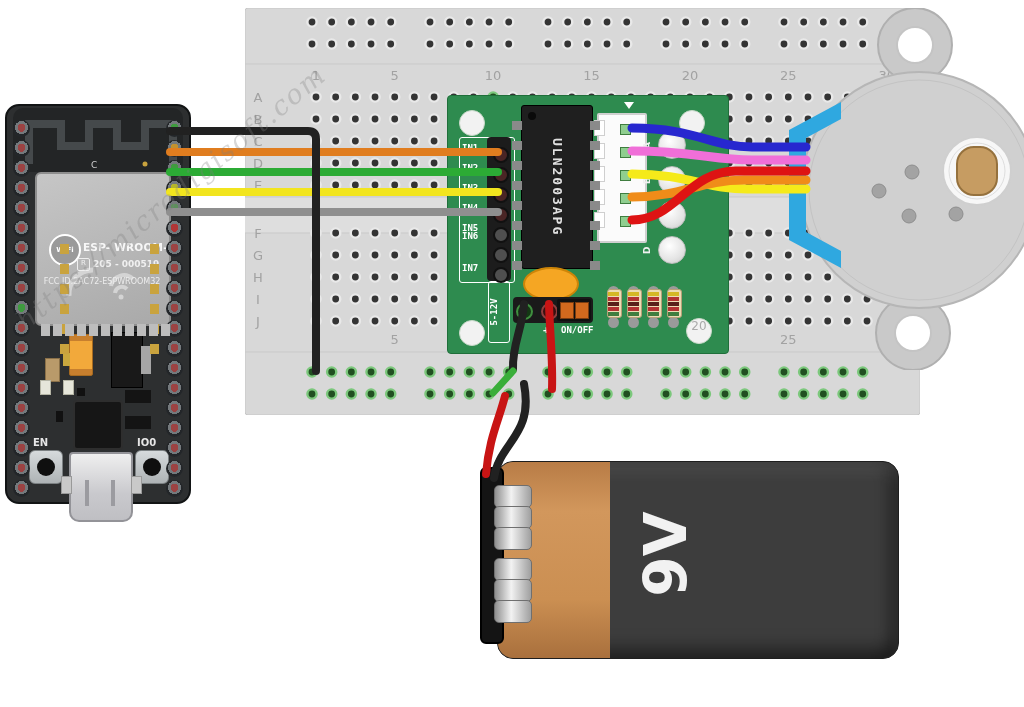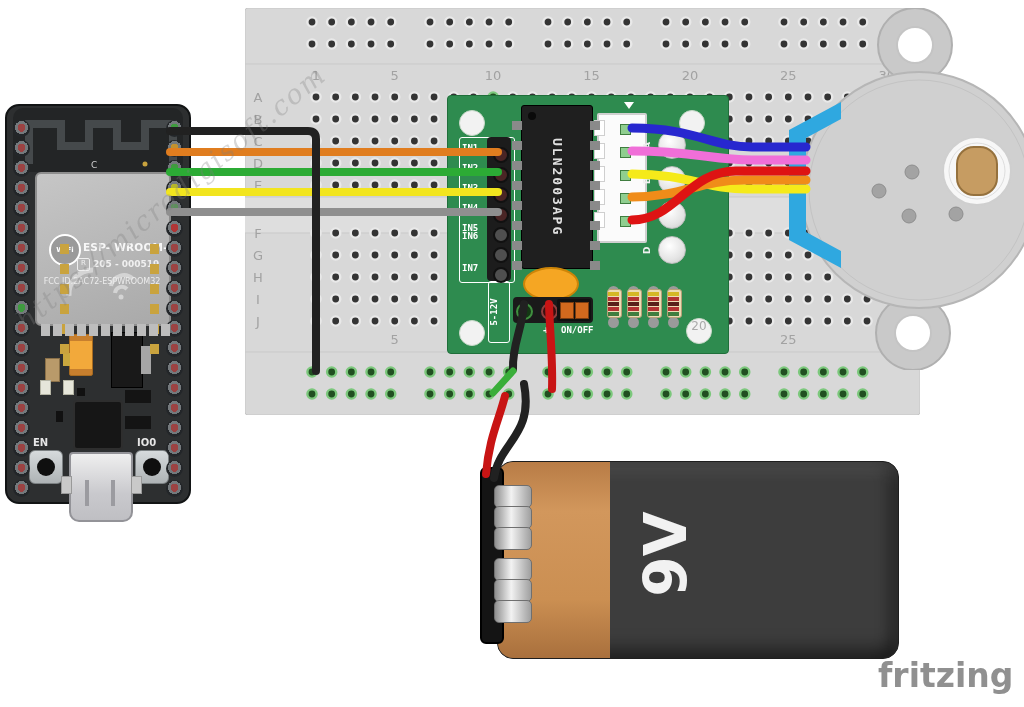--- a/index.html
+++ b/index.html
@@ -730,14 +730,13 @@
 
     <path d="M 524,304 C 522,330 512,345 513,369" fill="none" stroke-width="8" stroke-linecap="round" stroke="#212121"></path>
     <path d="M 549,304 C 550,335 553,360 552,389" fill="none" stroke-width="8" stroke-linecap="round" stroke="#c81414"></path>
     <path d="M 513,371 L 493,393" fill="none" stroke-width="7" stroke-linecap="round" stroke="#3aae3a"></path>
     <path d="M 486,474 C 489,438 499,420 505,396" fill="none" stroke-width="8" stroke-linecap="round" stroke="#c81414"></path>
     <path d="M 494,478 C 499,442 534,436 524,384" fill="none" stroke-width="8" stroke-linecap="round" stroke="#212121"></path>
   </svg>
 
   <div class="abs" style="left:10px;top:312px;width:540px;transform:rotate(-40deg);transform-origin:0 0;font:italic 27px 'DejaVu Serif',serif;color:rgba(125,125,125,.3);letter-spacing:2px;pointer-events:none">https://microdigisoft.com</div>
 
-  <div class="abs" style="left:878px;top:656px;width:146px;font:bold 33px 'DejaVu Sans',sans-serif;color:#909090">fritzing</div>
 </div>
 
 </body></html>

